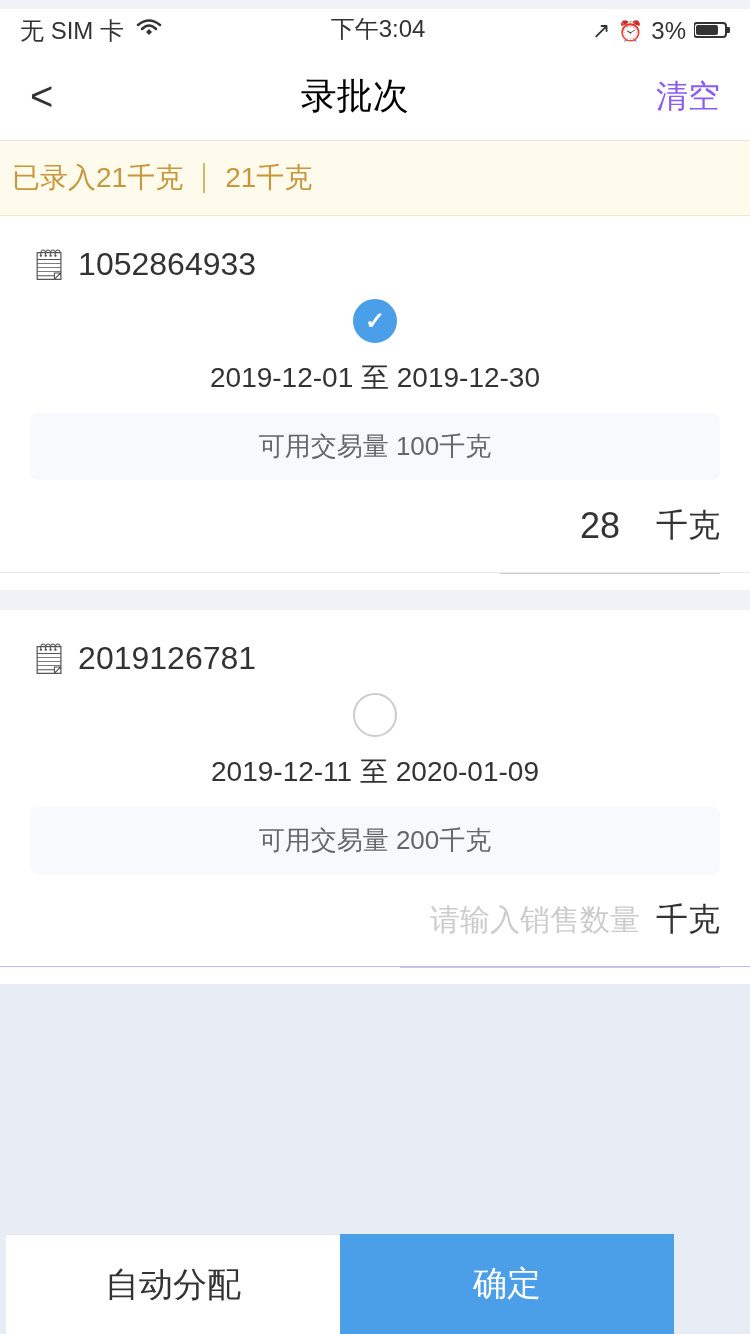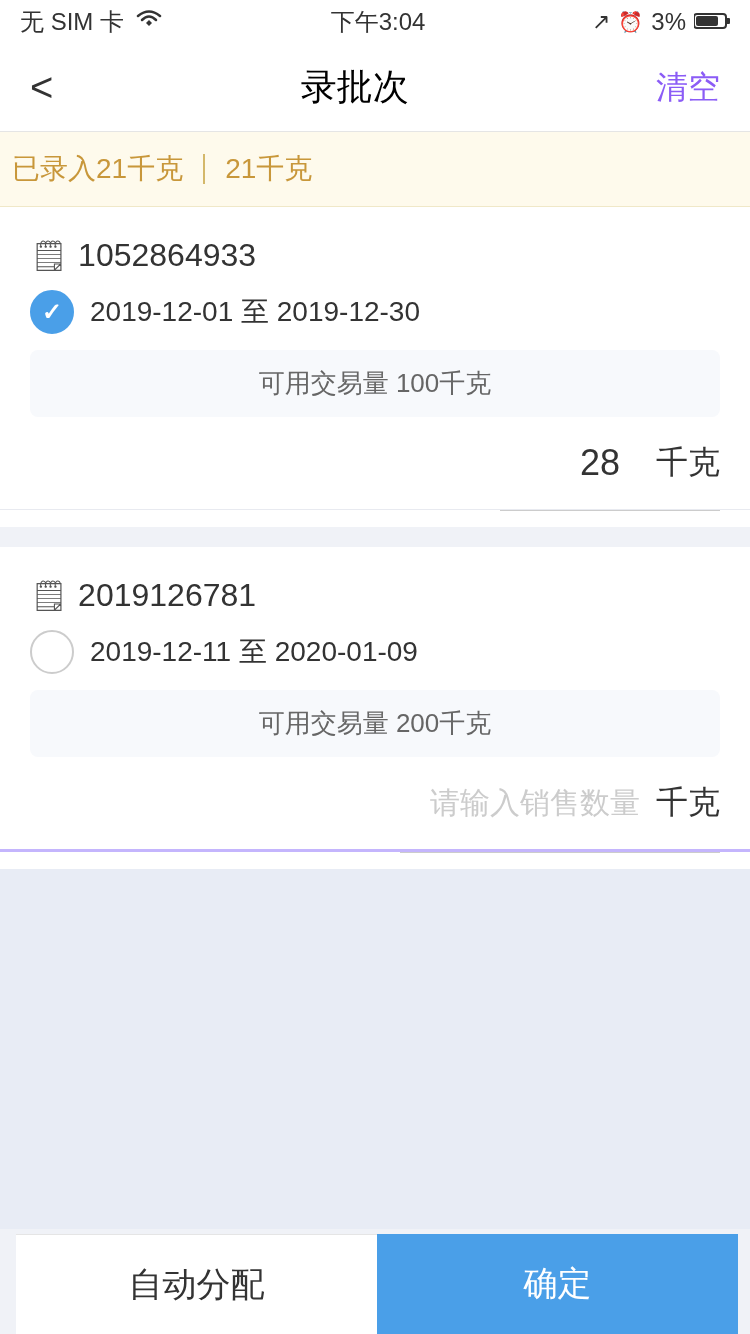--- a/index.html
+++ b/index.html
@@ -11,25 +11,25 @@
       background: #f0f2f7;
       font-size: 28px;
       color: #333;
     }
 
     
     .status-bar {
       height: 44px;
       background: #fff;
       display: flex;
-      align-items: center;
       justify-content: space-between;
       padding: 4px 20px;
       font-size: 24px;
       font-weight: 500;
+      margin-top: 9px;
     }
     .status-left {
       display: flex;
       align-items: center;
       gap: 10px;
     }
     .status-right {
       display: flex;
       align-items: center;
       gap: 8px;
@@ -105,20 +105,21 @@
       font-size: 32px;
       font-weight: 500;
       color: #333;
     }
 
     .batch-date-row {
       display: flex;
       align-items: center;
       gap: 16px;
       margin-bottom: 16px;
+      flex-direction: column;
     }
     .radio-circle {
       width: 44px;
       height: 44px;
       border-radius: 50%;
       border: 2px solid #ccc;
       background: #fff;
       flex-shrink: 0;
       display: flex;
       align-items: center;
@@ -182,21 +183,21 @@
       padding: 30px 30px 0 30px;
     }
 
     
     .qty-placeholder-row {
       display: flex;
       align-items: center;
       justify-content: flex-end;
       padding: 24px 30px;
       background: #fff;
-      border-bottom: 3px solid #c4b5fd;
+      border-bottom: 1px solid #c4b5fd;
       gap: 16px;
     }
     .qty-placeholder-text {
       font-size: 30px;
       color: #ccc;
     }
     .qty-placeholder-unit {
       font-size: 32px;
       color: #333;
     }
@@ -205,22 +206,22 @@
     .bottom-area {
       flex: 1;
       background: #e8ecf5;
       min-height: 400px;
     }
 
     
     .bottom-buttons {
       position: fixed;
       bottom: 0;
-      left: 16px;
-      width: 722px;
+      left: 6px;
+      width: 668px;
       height: 100px;
       display: flex;
     }
     .btn-auto {
       flex: 1;
       background: #fff;
       border: none;
       font-size: 34px;
       color: #333;
       cursor: pointer;

